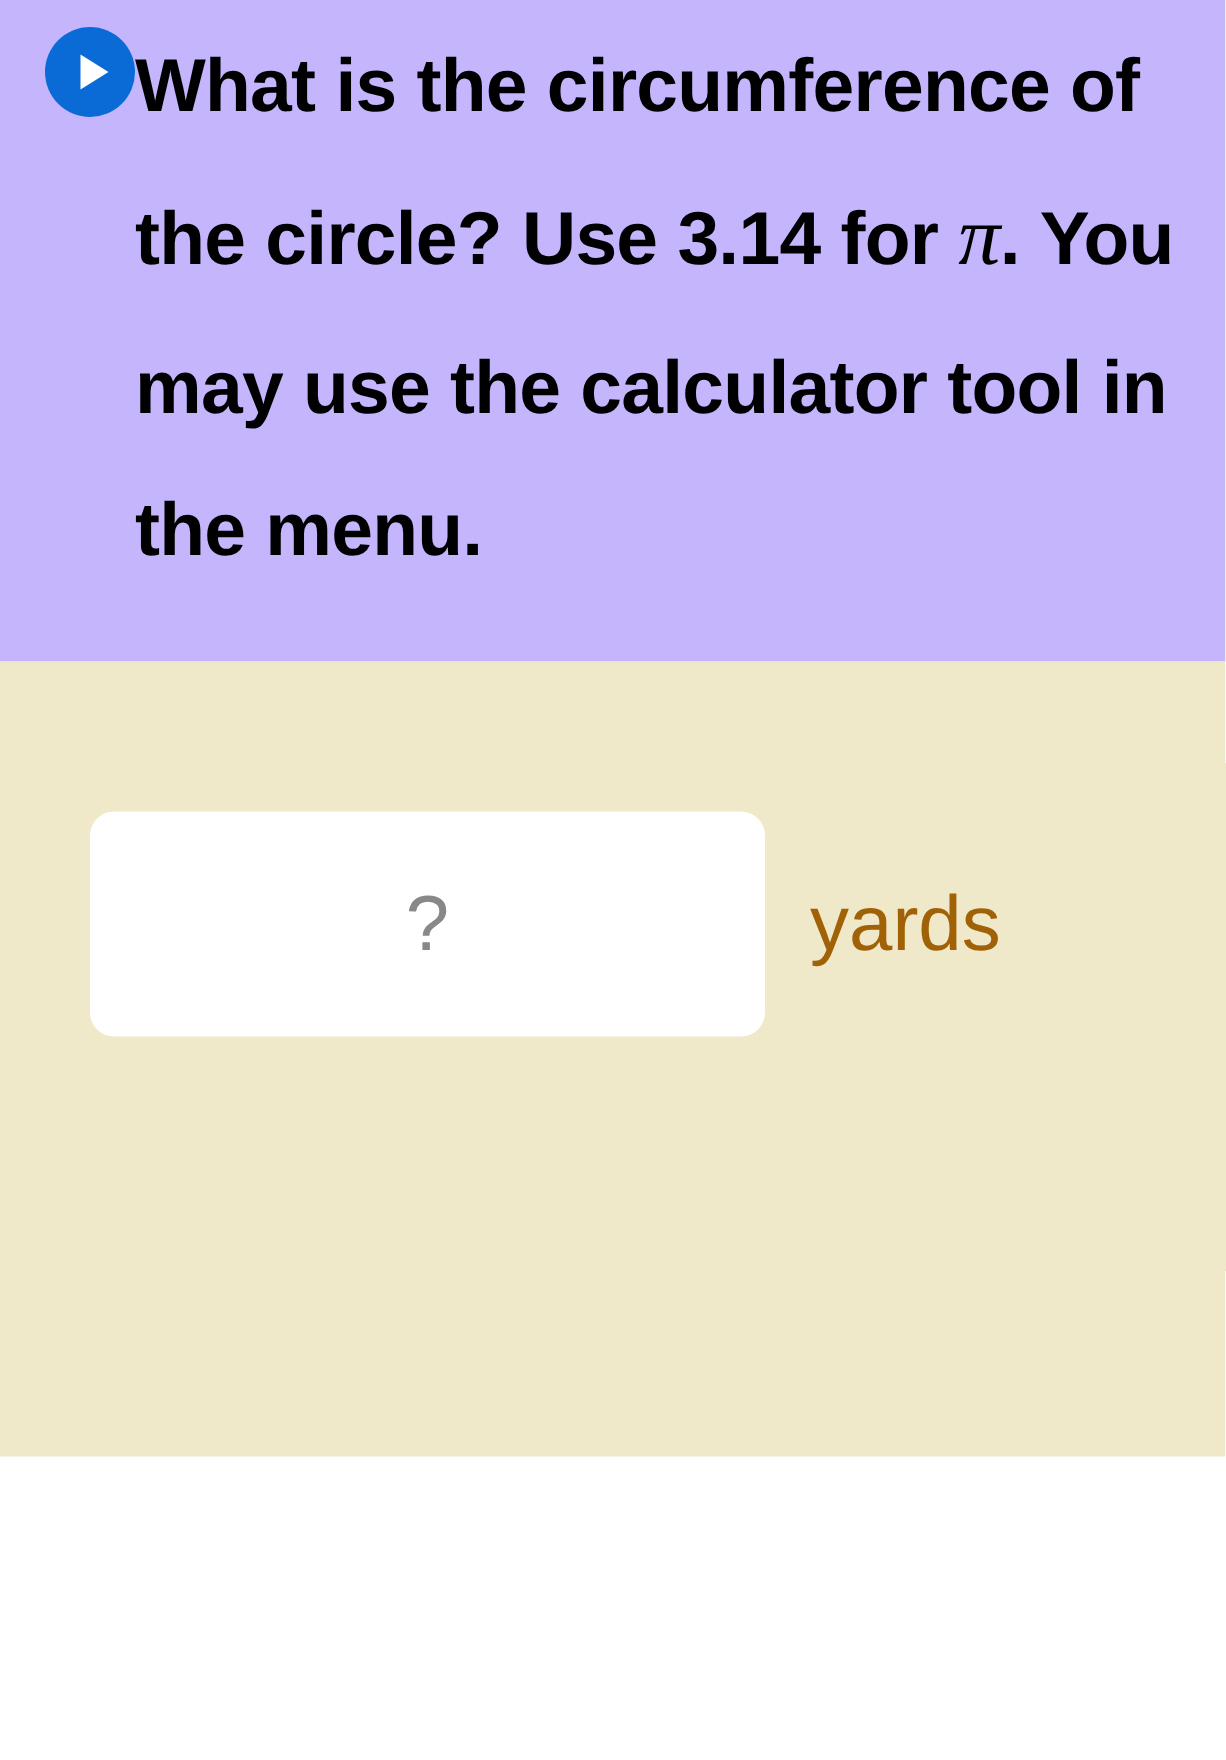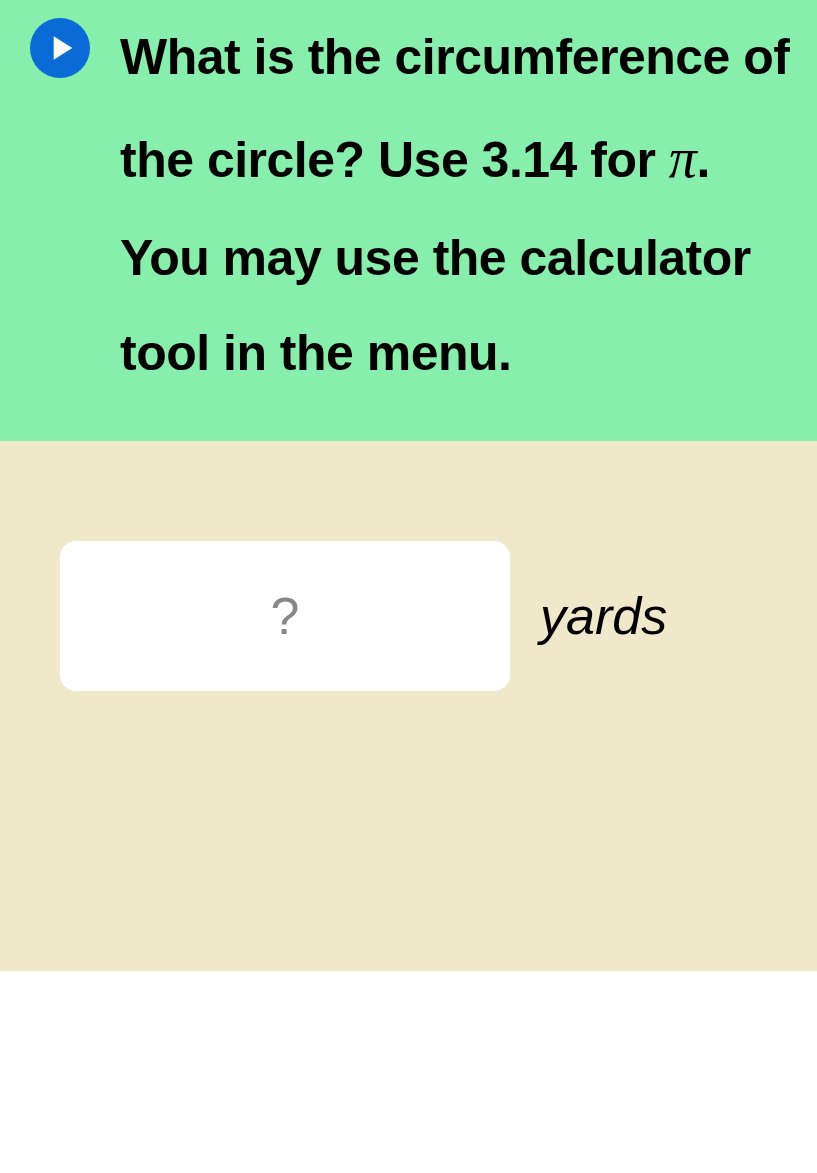--- a/index.html
+++ b/index.html
@@ -10,22 +10,21 @@
     body {
       font-family: -apple-system, BlinkMacSystemFont, "Segoe UI", Arial, sans-serif;
       width: 817px;
       height: 1173px;
       background: #ffffff;
       overflow: hidden;
     }
     .question-section {
       display: flex;
       padding: 10px 20px 40px 30px;
-      gap: 30px;
-      background: #86efac;
+      background: #c4b5fd;
     }
     .play-button {
       width: 60px;
       height: 60px;
       min-width: 60px;
       background: #0a6bd6;
       border-radius: 50%;
       display: flex;
       align-items: center;
       justify-content: center;
@@ -71,22 +70,21 @@
       outline: none;
       font-family: inherit;
     }
     .answer-input::placeholder {
       color: #888;
       font-weight: 500;
     }
     .unit-label {
       font-size: 52px;
       font-weight: 500;
-      color: #000000;
-      font-style: italic;
+      color: #a16207;
     }
   </style>
 </head>
 <body>
 
 <div class="question-section">
   <div class="play-button">
     <svg viewBox="0 0 24 24">
       <path d="M4 2 L20 12 L4 22 Z" fill="#ffffff"></path>
     </svg>

